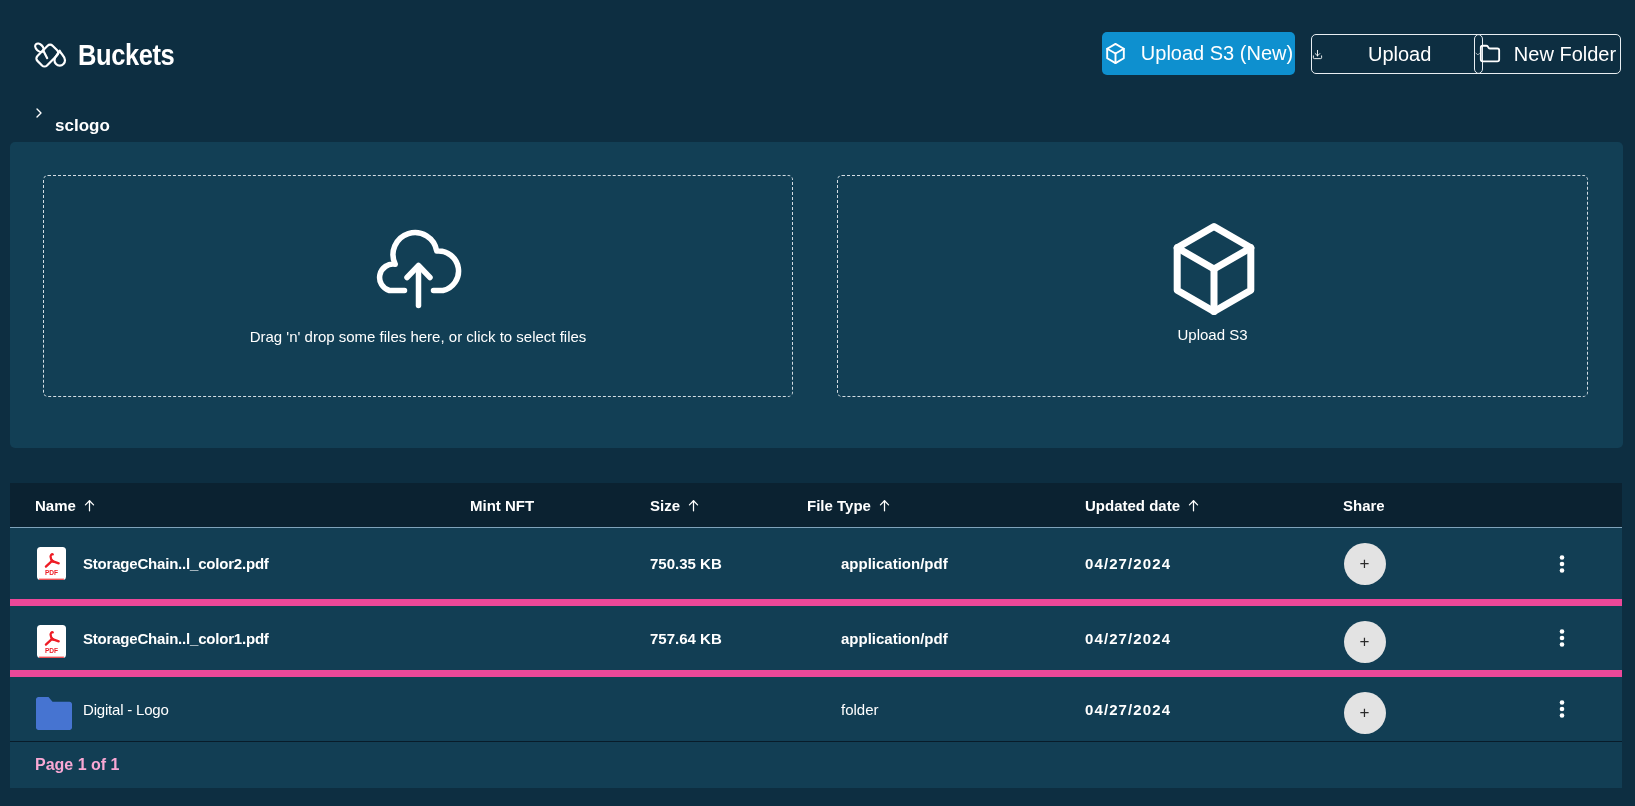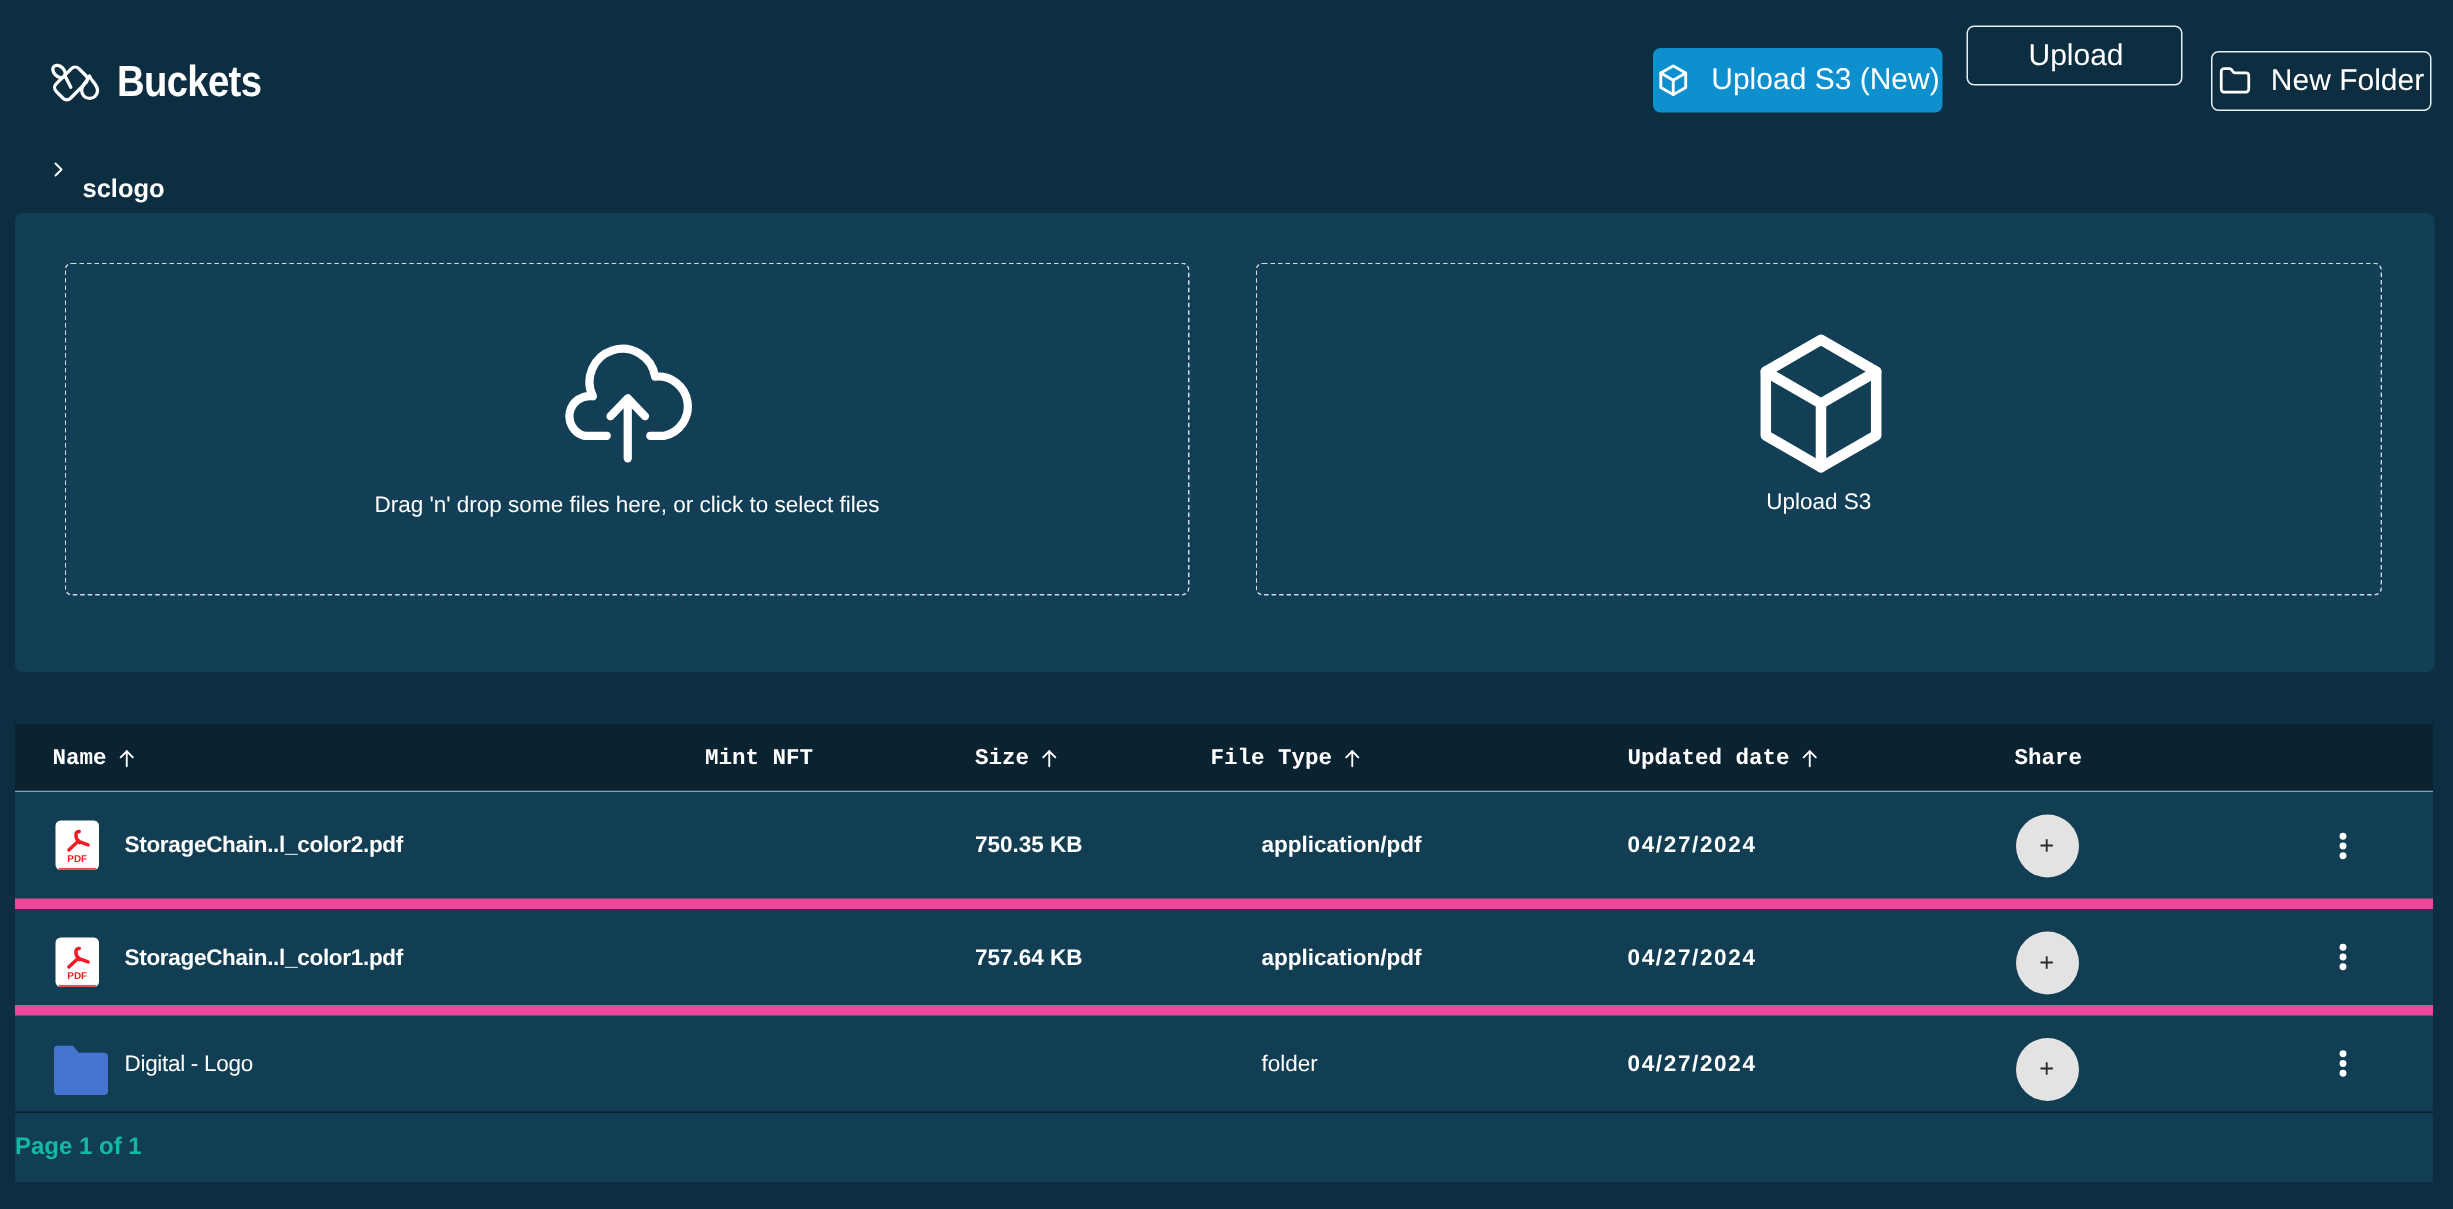--- a/index.html
+++ b/index.html
@@ -9,26 +9,26 @@
 
 .btn { display:flex; align-items:center; justify-content:center; color:#fff; font-weight:400; font-size:20px; border-radius:5px; }
 .btn-outline { border:1.5px solid #e8eef2; }
 
 #panel { left:10px; top:142px; width:1613px; height:306px; background:#123f55; border-radius:5px; }
 .dz { position:absolute; top:33px; height:222px; border:1px dashed #d4dde3; border-radius:5px; }
 .dz-text { position:absolute; width:100%; text-align:center; color:#fff; font-size:15px; }
 
 #table { left:10px; top:483px; width:1612px; }
 #thead { position:relative; height:44px; background:#0b2231; }
-#thead .th { position:absolute; top:0; height:44px; display:flex; align-items:center; gap:6px; color:#fff; font-size:15px; font-weight:700;font-family:Liberation Mono, monospace; }
+#thead .th { position:absolute; top:0; height:44px; display:flex; align-items:center; gap:6px; color:#fff; font-size:15px; font-weight:700; }
 .hr-light { height:1px; background:#7fa3bb; }
 .row { position:relative; height:71px; background:#123e54; }
 .row + .row { border-top:7px solid #ec4899; }
 .cell { position:absolute; top:0; height:100%; display:flex; align-items:center; color:#fff; font-size:15px; font-weight:700; }
-#tfoot { position:relative; height:47px; background:#123e54; border-top:1px solid #081c2a; display:flex; align-items:center; color:#14b8a6; font-size:16px; font-weight:700; }
+#tfoot { position:relative; height:47px; background:#123e54; border-top:1px solid #081c2a; display:flex; align-items:center; color:#f9a8d4; font-size:16px; font-weight:700; padding-left:25px; }
 .plus { position:absolute; left:1333.5px; top:14.5px; width:42px; height:42px; border-radius:50%; background:#e3e3e3; display:flex; align-items:center; justify-content:center; color:#2b2b2b; font-size:17px; font-weight:400; }
 .kebab { position:absolute; left:1538px; top:0; height:100%; display:flex; align-items:center; }
 .pdfbox { position:absolute; left:27px; top:19px; width:29px; height:33px; background:#fff; border-radius:3.5px; overflow:hidden; }
 .name { position:absolute; left:73px; letter-spacing:-0.2px; }
 </style>
 </head>
 <body>
 
 <svg class="abs ic" style="left:34px;top:39px" width="36.3" height="34.1" viewBox="0 0 33 31" stroke-width="2.2">
   <rect x="2.35" y="8.95" width="19.5" height="12.3" rx="3.2" transform="rotate(-45 12.1 15.1)"></rect>
@@ -44,21 +44,21 @@
 <div class="abs" style="left:55px;top:117px;font-size:17px;line-height:18px;font-weight:700;color:#fff;">sclogo</div>
 
 <div class="abs btn" style="left:1102px;top:32px;width:193px;height:43px;background:#0e90cf;">
   <svg class="ic" width="23" height="23" viewBox="0 0 24 24" stroke-width="1.9" style="margin-right:14px;">
     <path d="M12 2 20.66 7 V17 L12 22 3.34 17 V7 Z"></path>
       <path d="M3.34 7 12 12 20.66 7"></path>
       <path d="M12 12v10"></path>
   </svg>
   Upload S3 (New)
 </div>
-<div class="abs btn btn-outline" style="left:1311px;top:17px;width:144px;height:40px;gap:32px;">
+<div class="abs btn btn-outline" style="left:1311px;top:34px;width:172px;height:40px;gap:32px;">
   <svg class="ic" width="23" height="23" viewBox="0 0 24 24" style="margin-right:13px;">
     <path d="M21 15v4a2 2 0 0 1-2 2H5a2 2 0 0 1-2-2v-4"></path>
       <path d="m7 10 5 5 5-5"></path>
       <path d="M12 15V3"></path>
   </svg>
   Upload
   <svg class="ic" width="16" height="16" viewBox="0 0 24 24" style="margin-left:11px;">
       <path d="m6 9 6 6 6-6"></path>
     </svg>
 </div>

